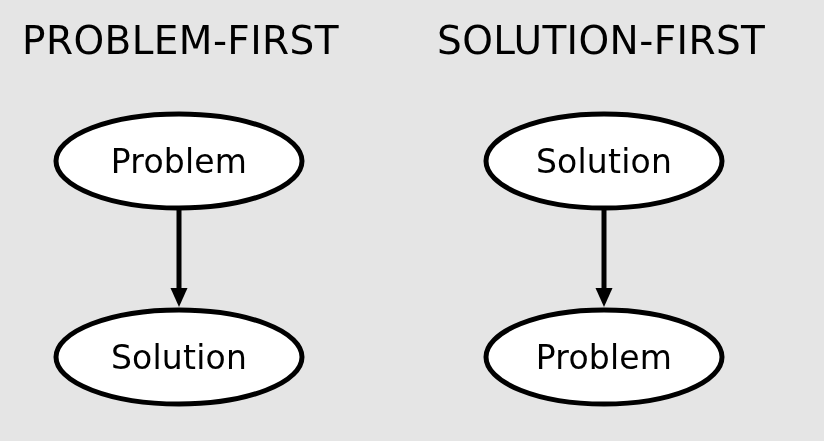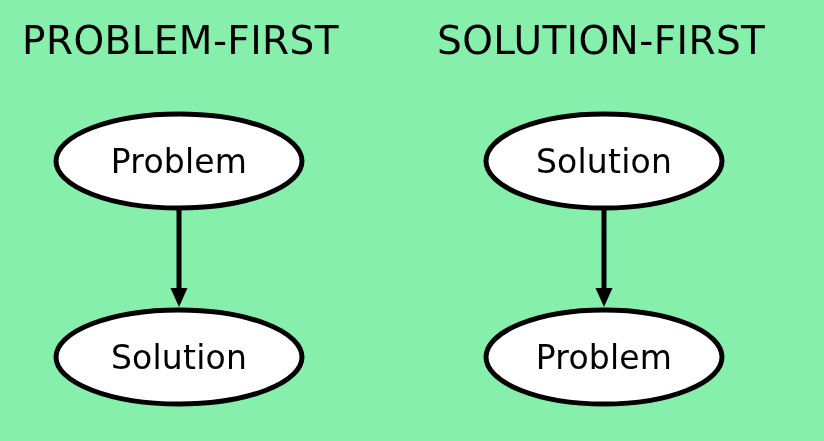--- a/index.html
+++ b/index.html
@@ -12,21 +12,21 @@
     width: 824px;
     height: 441px;
     overflow: hidden;
     font-family: "DejaVu Sans", sans-serif;
     -webkit-font-smoothing: antialiased;
   }
   #canvas {
     position: relative;
     width: 824px;
     height: 441px;
-    background: #86efac;
+    background: #e5e5e5;
   }
   svg.diagram-svg {
     position: absolute;
     top: 0;
     left: 0;
     width: 824px;
     height: 441px;
     display: block;
   }
   .col-title {

